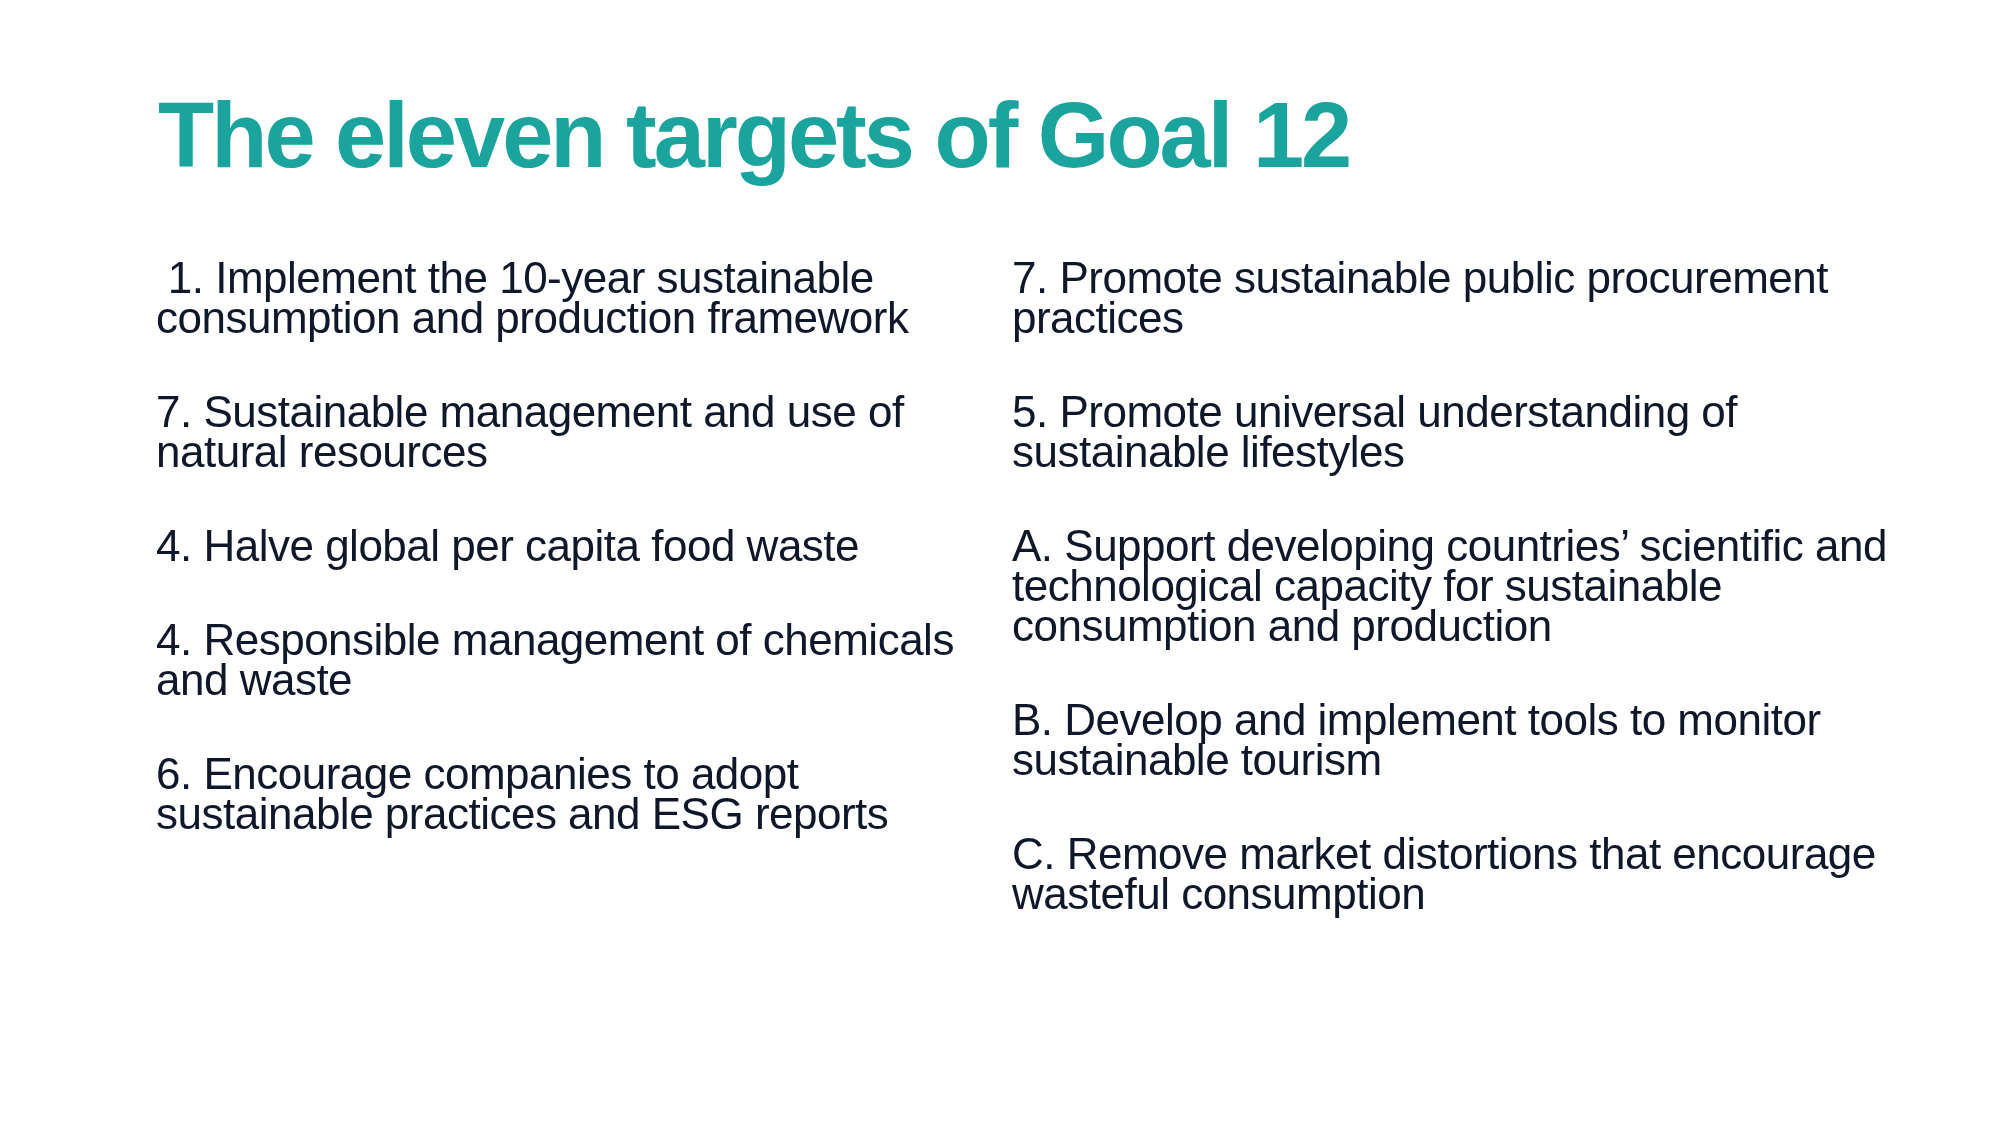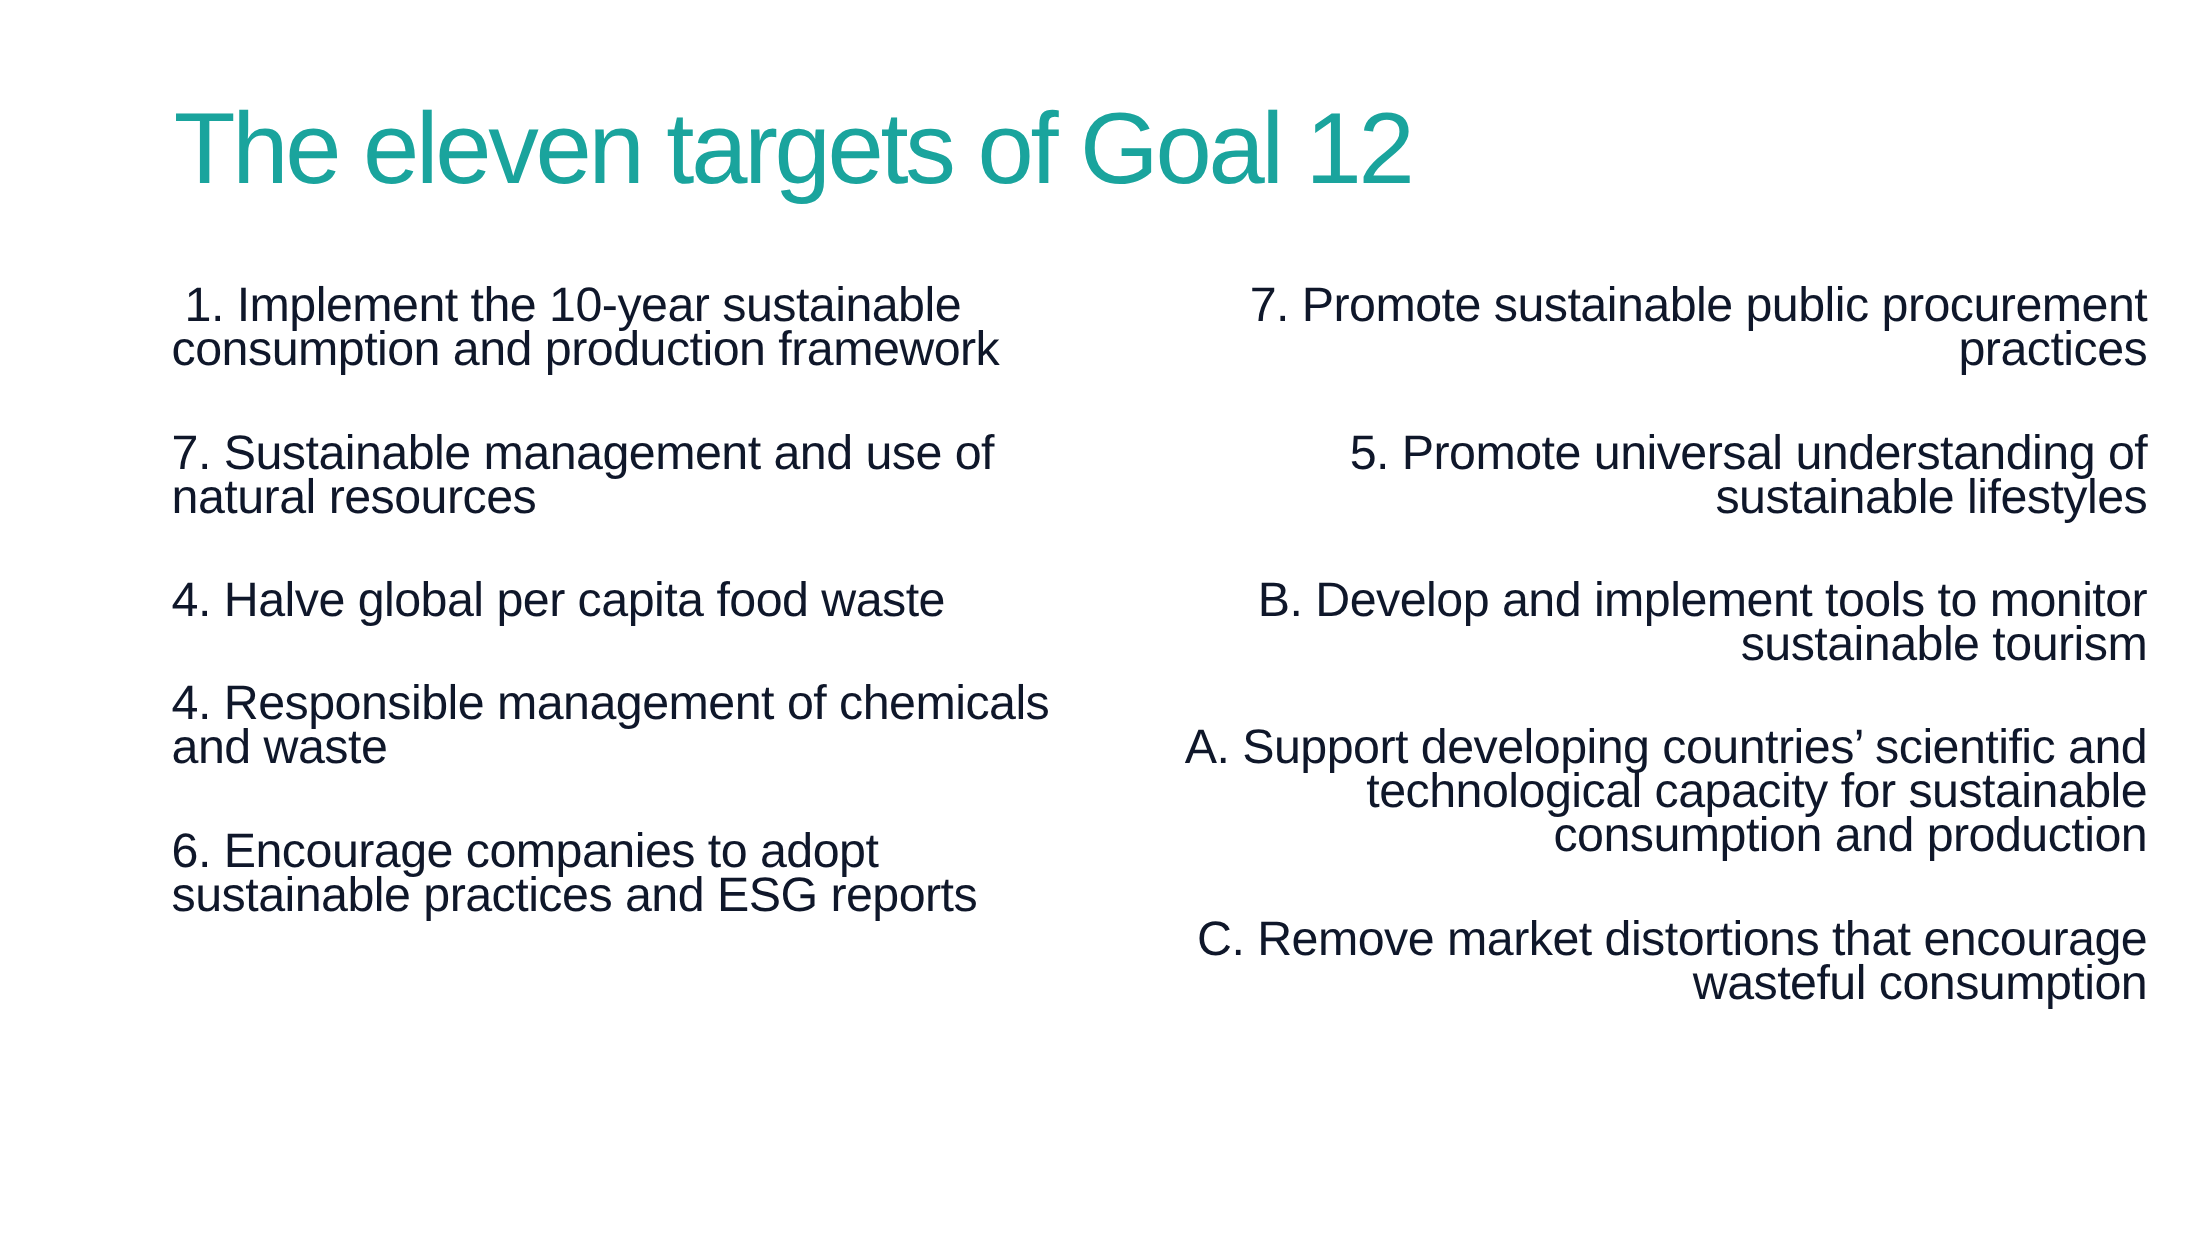--- a/index.html
+++ b/index.html
@@ -15,37 +15,36 @@
     overflow: hidden;
     font-family: "Liberation Sans", "DejaVu Sans", sans-serif;
   }
   .slide-title {
     position: absolute;
     left: 158px;
     top: 89px;
     margin: 0;
     font-size: 92px;
     line-height: 1;
-    font-weight: 400;
+    font-weight: 700;
     letter-spacing: -3px;
     color: #1AA49D;
     white-space: nowrap;
   }
   .column {
     position: absolute;
     top: 258px;
   }
   .column-left {
     left: 156px;
     width: 850px;
   }
   .column-right {
     left: 1012px;
     width: 940px;
-    text-align: right;
   }
   .target-item {
     margin: 0 0 54px 0;
     font-size: 44px;
     line-height: 40px;
     letter-spacing: -0.5px;
     color: #0f172a;
     white-space: pre-wrap;
   }
 </style>
@@ -66,22 +65,22 @@
 and waste</p>
     <p class="target-item">6. Encourage companies to adopt
 sustainable practices and ESG reports</p>
   </div>
 
   <div class="column column-right">
     <p class="target-item">7. Promote sustainable public procurement
 practices</p>
     <p class="target-item">5. Promote universal understanding of
 sustainable lifestyles</p>
-    <p class="target-item">B. Develop and implement tools to monitor
-sustainable tourism</p>
     <p class="target-item">A. Support developing countries’ scientific and
 technological capacity for sustainable
 consumption and production</p>
+    <p class="target-item">B. Develop and implement tools to monitor
+sustainable tourism</p>
     <p class="target-item">C. Remove market distortions that encourage
 wasteful consumption</p>
   </div>
 
 </div>
 
 </body></html>

